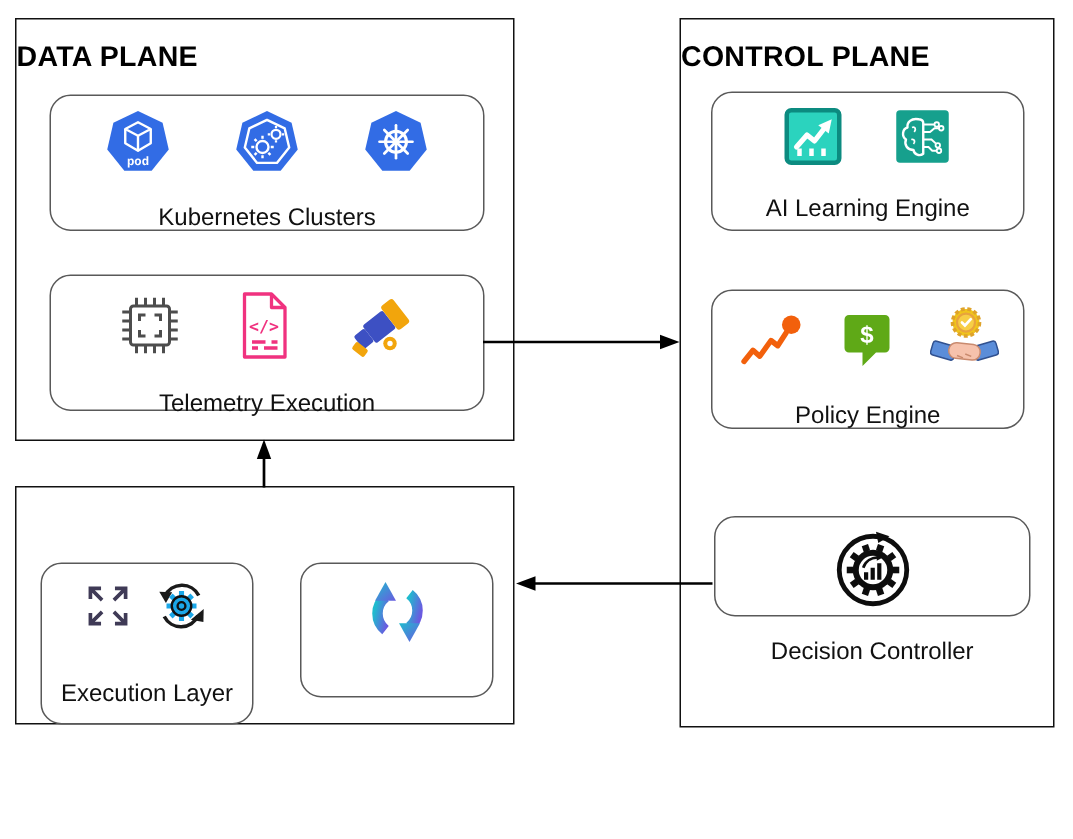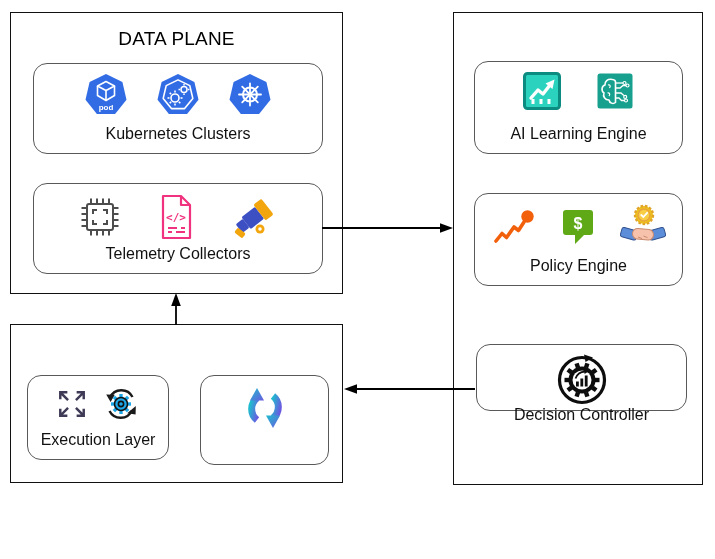--- a/index.html
+++ b/index.html
@@ -8,43 +8,43 @@
     font-family:"Liberation Sans","DejaVu Sans",sans-serif;color:#000;
     overflow:hidden;
   }
   .plane{
     position:absolute;background:#fff;border:1.6px solid #111;box-sizing:border-box;
   }
   #data-plane{left:10px;top:12px;width:333px;height:282px;}
   #control-plane{left:453px;top:12px;width:250px;height:473px;}
   #execution-plane{left:10px;top:324px;width:333px;height:159px;}
   .plane-title{
-    position:absolute;top:15px;left:0;right:0;text-align:center;
-    font-size:19px;font-weight:normal;letter-spacing:.2px;margin:0;
+    position:absolute;top:15px;left:0;right:0;text-align:left;
+    font-size:19px;font-weight:bold;letter-spacing:.2px;margin:0;
   }
   #execution-plane .plane-title{top:11px;}
   .node{
     position:absolute;background:#fff;border:1px solid #595959;border-radius:14px;
     box-sizing:border-box;display:flex;flex-direction:column;align-items:center;
     justify-content:space-between;padding:9px 6px 10px 6px;
   }
   #node-kubernetes{left:22px;top:50px;width:290px;height:91px;}
   #node-telemetry{left:22px;top:170px;width:290px;height:91px;}
   #node-ai{left:20px;top:48px;width:209px;height:93px;}
   #node-policy{left:20px;top:180px;width:209px;height:93px;}
   #node-decision{left:22px;top:331px;width:211px;height:67px;}
-  #node-exec-layer{left:16px;top:50px;width:142px;height:85px;}
+  #node-exec-layer{left:16px;top:50px;width:142px;height:108px;}
   #node-feedback{left:189px;top:50px;width:129px;height:90px;}
   .icons{display:flex;align-items:center;justify-content:center;}
-  #node-kubernetes .icons{gap:28px;}
+  #node-kubernetes .icons{gap:42px;}
   #node-telemetry .icons{gap:34px;}
   #node-ai .icons{gap:33px;}
   #node-policy .icons{gap:22px;}
   #node-exec-layer .icons{gap:14px;}
-  .node-label{font-size:16px;color:#111;white-space:nowrap;line-height:1.1;}
+  .node-label{font-size:16px;color:#111;white-space:nowrap;line-height:1.1;margin-top:20px;}
   .arrow{position:absolute;overflow:visible;}
   #arrow-telemetry-to-control{left:322px;top:221px;}
   #arrow-decision-to-execution{left:343px;top:382px;}
   #arrow-execution-to-data{left:169px;top:293px;}
   svg{display:block;}
 </style>
 </head>
 <body>
 
 <div class="canvas">
@@ -146,25 +146,26 @@
           <g transform="rotate(-38 24 24)">
             <rect x="5" y="18.5" width="9" height="11" rx="1.5" fill="#3D50C3"></rect>
             <rect x="14" y="16.5" width="17" height="15" rx="1.5" fill="#3D50C3"></rect>
             <rect x="31" y="14" width="10" height="20" rx="2" fill="#F2A50C"></rect>
           </g>
           <rect x="5" y="37" width="10" height="6" rx="1.5" transform="rotate(38 10 40)" fill="#F2A50C"></rect>
           <circle cx="30" cy="36" r="4.5" fill="#F2A50C"></circle>
           <circle cx="30" cy="36" r="1.8" fill="#fff"></circle>
         </svg>
       </div>
-      <div class="node-label">Telemetry Collectors</div>
+      <div class="node-label">Telemetry Execution</div>
     </div>
   </section>
 
   <section class="plane" id="control-plane">
+    <h2 class="plane-title">CONTROL PLANE</h2>
 
     <div class="node" id="node-ai">
       <div class="icons">
 
         <svg width="40" height="40" viewBox="0 0 40 40">
           <rect x="2.5" y="2.5" width="35" height="35" rx="3" fill="#2BD3BE" stroke="#0C8B80" stroke-width="3"></rect>
           <path d="M9,27 L16,19 L21,23 L28,14" stroke="#fff" stroke-width="3.4" fill="none" stroke-linecap="round" stroke-linejoin="round"></path>
           <polygon points="23.5,12.5 32.5,8.5 30.5,18" fill="#fff"></polygon>
           <path d="M11,33 V28 M19,33 V28 M27,33 V28" stroke="#fff" stroke-width="3"></path>
         </svg>

